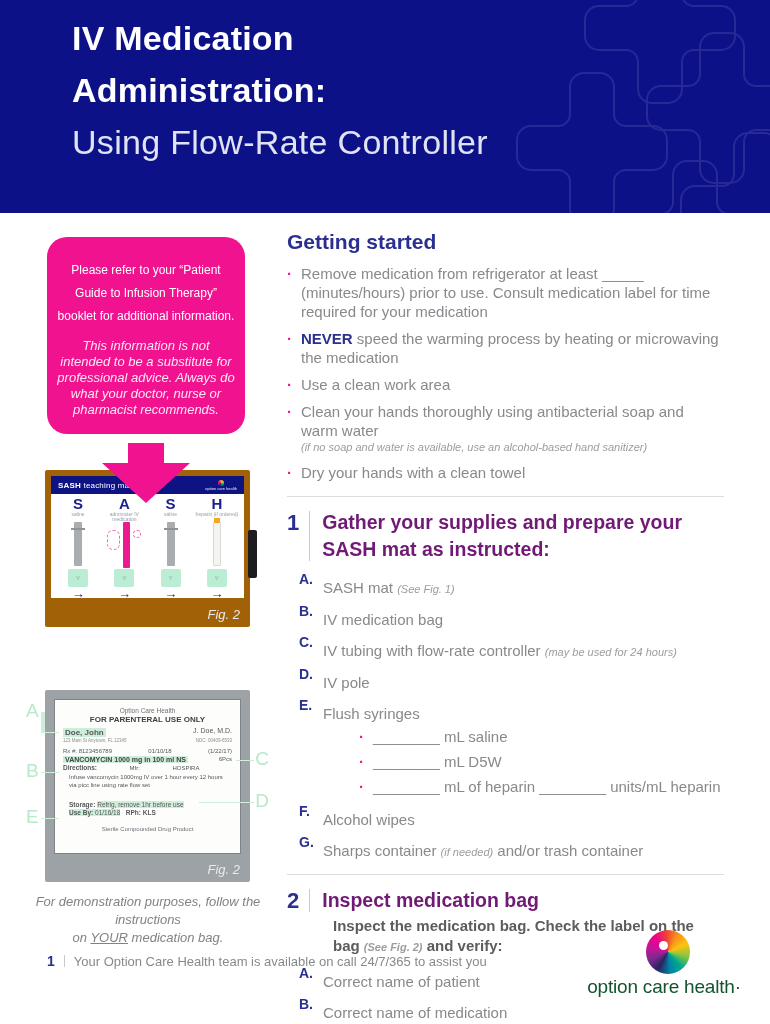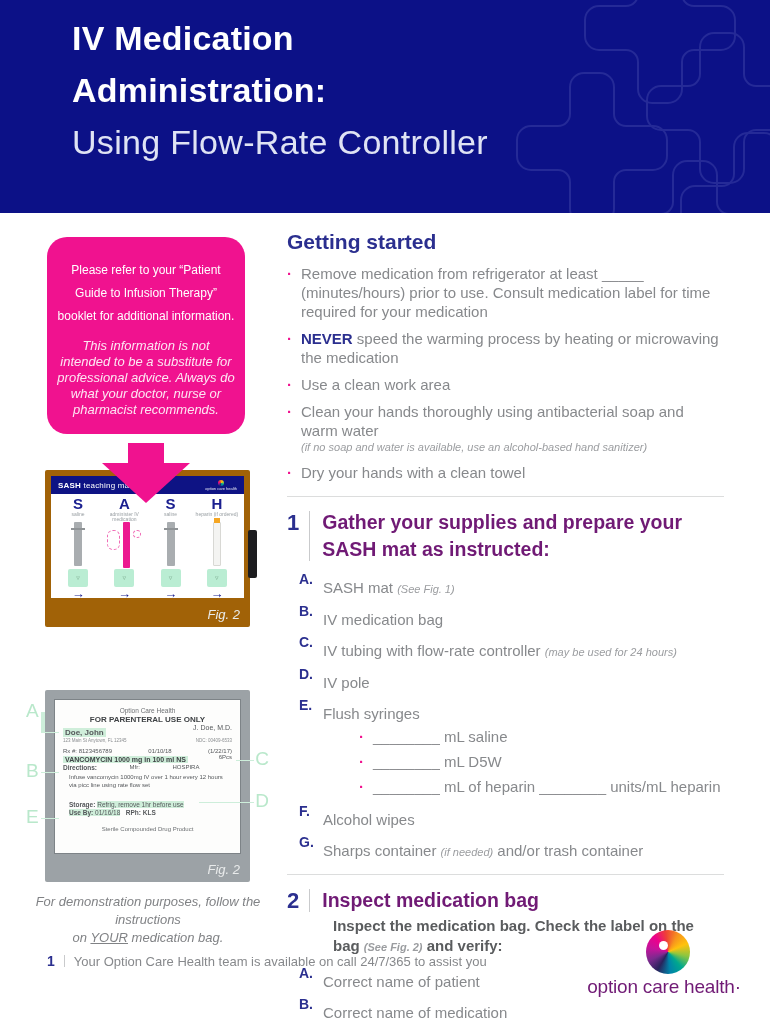--- a/index.html
+++ b/index.html
@@ -53,21 +53,21 @@
                 display:flex; align-items:center; justify-content:center; font-size:7px; color:#7fae92; }
   #fig1 .blue-arrow { color:#1b2090; font-size:13px; font-weight:bold; line-height:14px; }
   #fig1 .side-tab { position:absolute; right:-7px; top:60px; width:9px; height:48px; background:#1d1d1f; border-radius:2px; }
 
   #fig2 { left:45px; top:690px; width:205px; height:192px; background:#9ca2a6; overflow:visible; }
   #fig2 .label-card { position:absolute; left:9px; top:9px; right:9px; bottom:28px; background:#fdfdfc;
                       border:1px solid #7d8387; padding:7px 8px 0; color:#55585b; }
   .lbl-center { text-align:center; }
   .lbl-clinic { font-size:6.5px; color:#6d7073; }
   .lbl-title { font-size:8px; font-weight:bold; color:#3f4245; margin-top:1px; }
-  .lbl-row { display:flex; justify-content:space-between; align-items:flex-start; }
+  .lbl-row { display:flex; justify-content:space-between; align-items:center; }
   .hl { background:#cfeeda; }
   .lbl-patient { font-size:8px; font-weight:bold; margin-top:4px; padding:0 2px; }
   .lbl-md { font-size:7px; }
   .lbl-sub { font-size:4.5px; color:#8b8e91; margin-top:1px; }
   .lbl-rx { font-size:6px; margin-top:5px; }
   .lbl-drug { font-size:7px; font-weight:bold; color:#3f4245; margin-top:2px; padding:0 2px; }
   .lbl-qty { font-size:6px; }
   .lbl-dir { font-size:6.5px; font-weight:bold; margin-top:1px; }
   .lbl-mfr { font-size:6px; font-weight:normal; }
   .lbl-body { font-size:6px; line-height:8px; margin:2px 0 0 6px; }
@@ -107,21 +107,21 @@
   
   #footer-left { position:absolute; left:47px; top:953px; display:flex; align-items:baseline; }
   #footer-left .pg { color:#2b2f8f; font-weight:bold; font-size:14px; }
   #footer-left .fsep { width:1px; height:12px; background:#c9cacc; margin:0 9px; align-self:center; }
   #footer-left .ftext { color:#87898c; font-size:13px; }
   #brand { position:absolute; right:22px; top:930px; width:168px; text-align:center; }
   #brand .swirl { width:44px; height:44px; border-radius:50%; margin:0 auto 2px 66px; position:relative;
      background:conic-gradient(from 210deg,#29235c,#7b2a8e,#c4149b,#ec008c,#ef4136,#f7941d,#ffc20e,#8dc63f,#00a88e,#0083a9,#29235c); }
   #brand .swirl::after { content:""; position:absolute; left:13px; top:11px; width:9px; height:9px;
      border-radius:50%; background:#ffffff; }
-  #brand .brand-text { color:#701a75; font-size:19px; letter-spacing:-0.2px; }
+  #brand .brand-text { color:#14532d; font-size:19px; letter-spacing:-0.2px; }
 </style>
 </head>
 <body>
 
 <div id="page">
 
   <div id="header">
     <div class="titles">
       <div class="title-line">IV Medication</div>
       <div class="title-line">Administration:</div>

